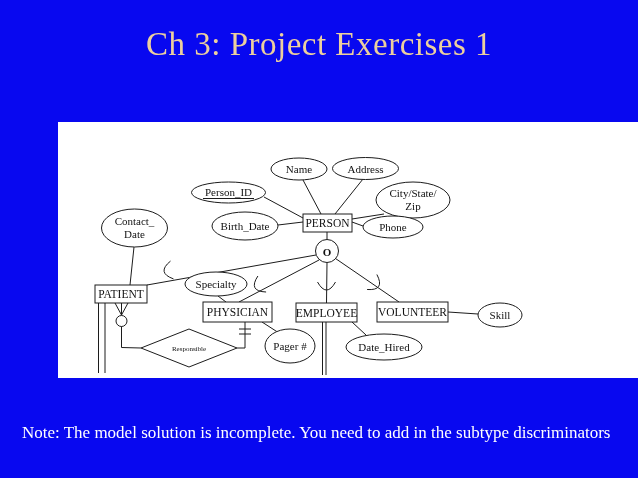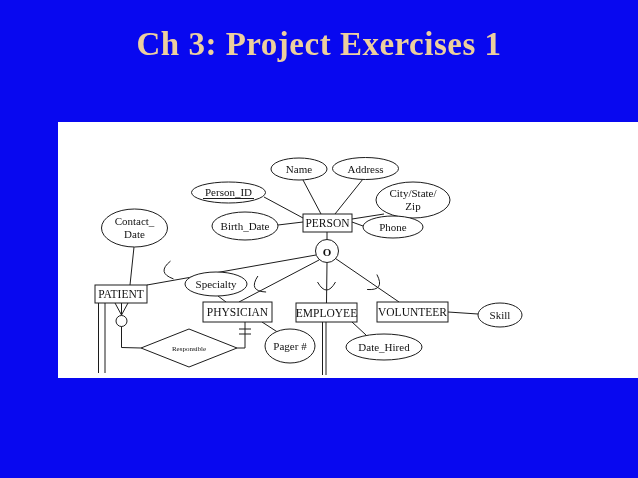--- a/index.html
+++ b/index.html
@@ -8,21 +8,21 @@
     background:#0808f0;
     position:relative;
     overflow:hidden;
     font-family:"Liberation Serif", serif;
   }
   .slide-title{
     position:absolute;
     top:26px;left:0;width:638px;
     text-align:center;
     font-size:33px;
-    font-weight:700;
+    font-weight:400;
     color:#eccf9e;
     letter-spacing:0.5px;
   }
   .diagram-panel{
     position:absolute;
     left:58px;top:122px;
     width:584px;height:256px;
     background:#ffffff;
   }
   .diagram-panel svg{display:block;width:533px;height:256px;}
@@ -169,13 +169,14 @@
     </g>
 
     <g>
       <circle class="shape" cx="269" cy="129" r="11.5"></circle>
       <text class="lbl-o" x="269" y="133.5">O</text>
     </g>
   </svg>
 </div>
 
 <div class="note">
+  <div>Note: The model solution is incomplete. You need to add in the subtype discriminators</div>
 </div>
 
 </body></html>

